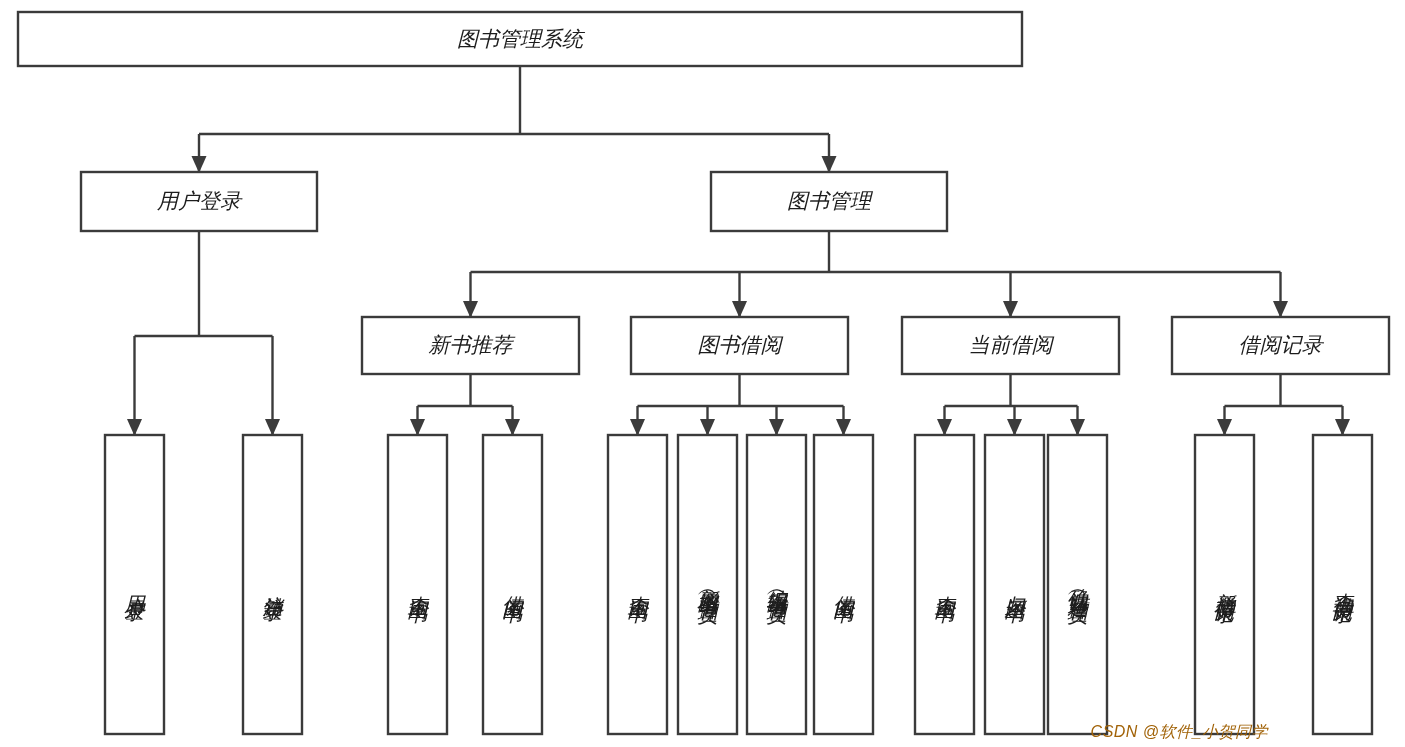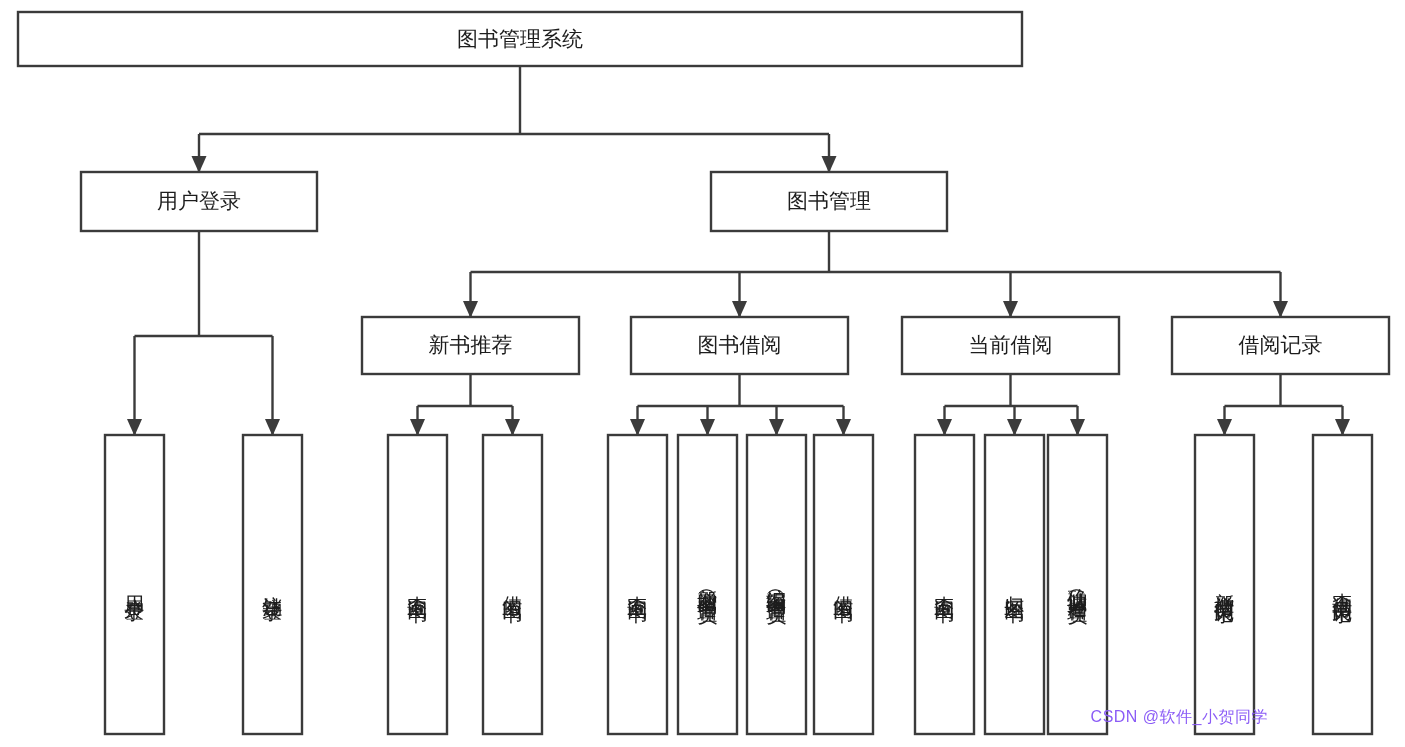--- a/index.html
+++ b/index.html
@@ -11,20 +11,21 @@
     width: 1405px;
     height: 747px;
     font-family: "Liberation Sans", "DejaVu Sans", sans-serif;
     overflow: hidden;
     position: relative;
   }
   #diagram-root {
     position: relative;
     width: 1280px;
     height: 747px;
+    font-style: italic;
   }
   svg.flow {
     position: absolute;
     left: 0;
     top: 0;
     width: 1405px;
     height: 747px;
   }
   .node-box {
     fill: #ffffff;
@@ -60,24 +61,24 @@
     display: flex;
     align-items: center;
     justify-content: center;
     text-align: center;
     white-space: nowrap;
     pointer-events: none;
   }
   .watermark {
     position: absolute;
     right: 12px;
-    bottom: 19px;
+    bottom: 4px;
     font-family: "Liberation Sans", "DejaVu Sans", sans-serif;
     font-size: 16px;
-    color: #8b5cf6;
+    color: #a16207;
     letter-spacing: 0.5px;
     white-space: nowrap;
   }
 </style>
 </head>
 <body>
 
 <div id="diagram-root">
 
   <svg class="flow" viewBox="0 0 1405 747">

